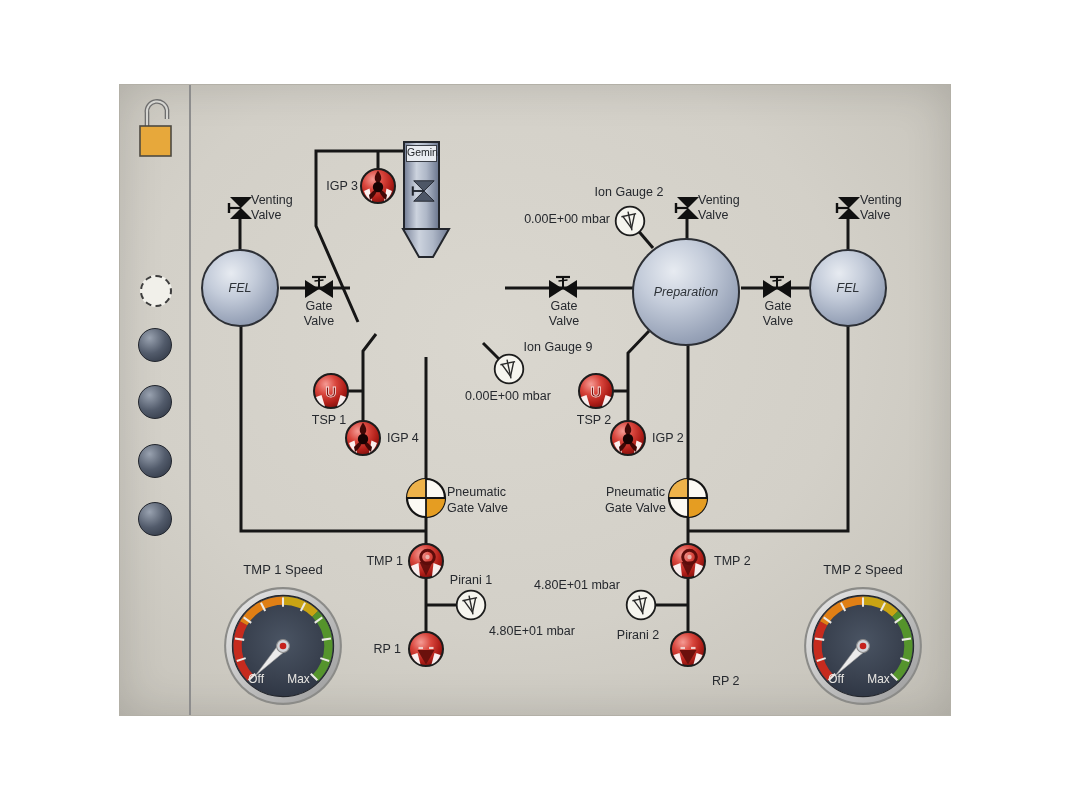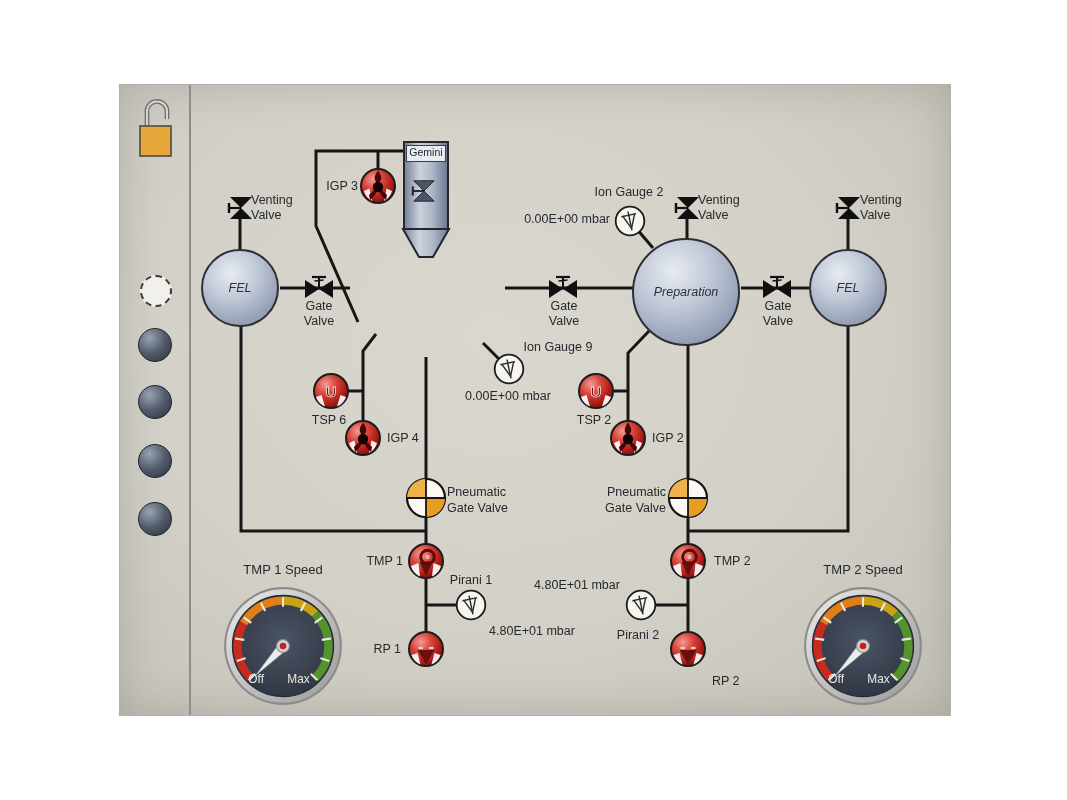--- a/index.html
+++ b/index.html
@@ -5,32 +5,32 @@
   html,body{margin:0;padding:0;}
   .page{position:relative;width:1067px;height:800px;background:#ffffff;overflow:hidden;
         font-family:"Liberation Sans",sans-serif;}
   .screen{position:absolute;left:119px;top:84px;width:830px;height:630px;
           background:radial-gradient(ellipse at 45% 40%, #dad7cf 0%, #d3d0c8 55%, #c3c0b7 100%);
           border:1px solid #b3b0a7;box-shadow:inset 0 0 45px rgba(0,0,0,0.14);}
   .divider{position:absolute;left:69px;top:0;width:2px;height:630px;background:#8d8d8d;}
   .abs{position:absolute;}
   .lbl{position:absolute;font-size:12.5px;line-height:15px;color:#26292e;white-space:pre-line;z-index:6;}
   .lbl.c{transform:translateX(-50%);text-align:center;}
-  .lbl.r{transform:translateX(-100%);text-align:right;}
+  .lbl.r{transform:translateX(-100%);text-align:center;}
   .sphere{position:absolute;border-radius:50%;border:2px solid #2c2f35;z-index:2;
           background:radial-gradient(circle at 38% 30%, #e7ebf1 0%, #c4ccda 35%, #99a4b9 70%, #79859d 100%);
           display:flex;align-items:center;justify-content:center;}
   .sphere span{font-size:12.5px;color:#2d3238;font-style:italic;}
   .ind{position:absolute;left:18px;width:32px;height:32px;border-radius:50%;z-index:3;}
   .ind.dark{background:radial-gradient(circle at 33% 28%, #99a2b0 0%, #525b6b 50%, #2e3542 95%);
             border:1px solid #20242c;}
   .ind.light{width:28px;height:28px;left:20px;background:#f1f0ea;border:2px dashed #3d3d3d;}
   .icon{position:absolute;z-index:4;}
   .pipes{position:absolute;left:0;top:0;z-index:1;}
-  .gcol{position:absolute;left:283px;top:56px;width:46px;height:90px;z-index:3;
+  .gcol{position:absolute;left:283px;top:56px;width:37px;height:90px;z-index:3;
         background:linear-gradient(90deg,#79839a 0%,#ccd3de 35%,#aeb7c7 65%,#6f7a92 100%);
         border:2px solid #23262c;box-sizing:border-box;}
   .gcol .cap{position:absolute;left:1px;right:1px;top:2px;height:15px;background:#e9ecf1;
         border:1px solid #3a3e46;font-size:10.5px;line-height:13px;text-align:center;color:#24272c;}
   .gauge-svg{position:absolute;z-index:3;}
 </style>
 </head>
 <body>
 
 <div class="page">
@@ -270,21 +270,21 @@
   <div class="lbl c" style="left:438px;top:255px">Ion Gauge 9</div>
   <div class="lbl c" style="left:388px;top:304px">0.00E+00 mbar</div>
   <div class="lbl c" style="left:509px;top:100px">Ion Gauge 2</div>
   <div class="lbl r" style="left:490px;top:127px">0.00E+00 mbar</div>
   <div class="lbl c" style="left:351px;top:488px">Pirani 1</div>
   <div class="lbl c" style="left:412px;top:539px">4.80E+01 mbar</div>
   <div class="lbl c" style="left:518px;top:543px">Pirani 2</div>
   <div class="lbl c" style="left:457px;top:493px">4.80E+01 mbar</div>
 
   <div class="lbl r" style="left:238px;top:94px">IGP 3</div>
-  <div class="lbl c" style="left:209px;top:328px">TSP 6</div>
+  <div class="lbl c" style="left:209px;top:328px">TSP 1</div>
   <div class="lbl" style="left:267px;top:346px">IGP 4</div>
   <div class="lbl c" style="left:474px;top:328px">TSP 2</div>
   <div class="lbl" style="left:532px;top:346px">IGP 2</div>
   <div class="lbl r" style="left:283px;top:469px">TMP 1</div>
   <div class="lbl r" style="left:281px;top:557px">RP 1</div>
   <div class="lbl" style="left:594px;top:469px">TMP 2</div>
   <div class="lbl" style="left:592px;top:589px">RP 2</div>
 
   <div class="lbl c" style="left:163px;top:477px;font-size:13px">TMP 1 Speed</div>
   <svg class="gauge-svg" style="left:101px;top:499px" width="124" height="124" viewBox="0 0 120 120">

